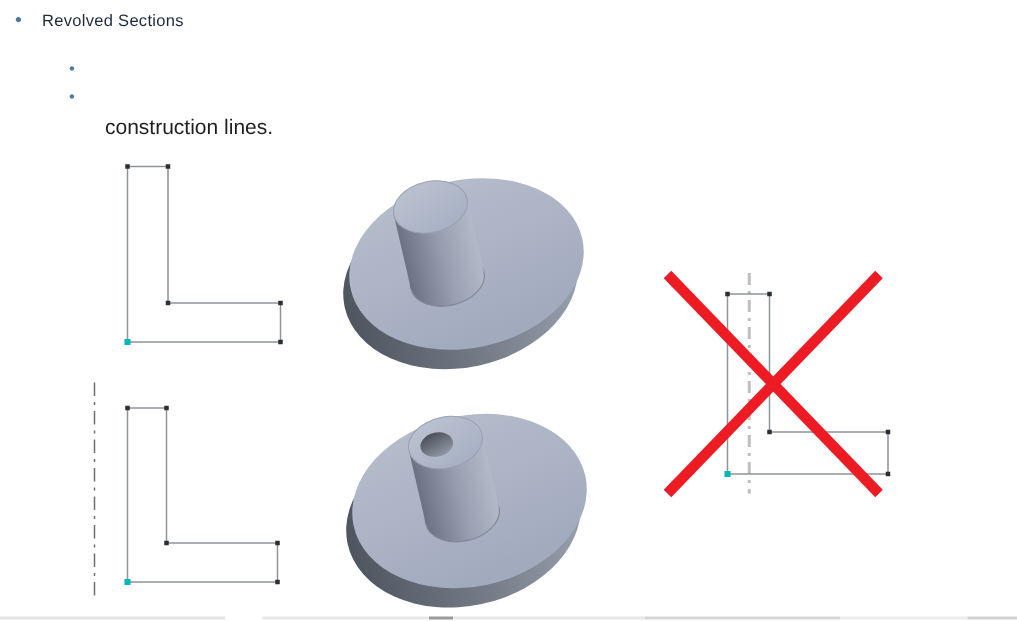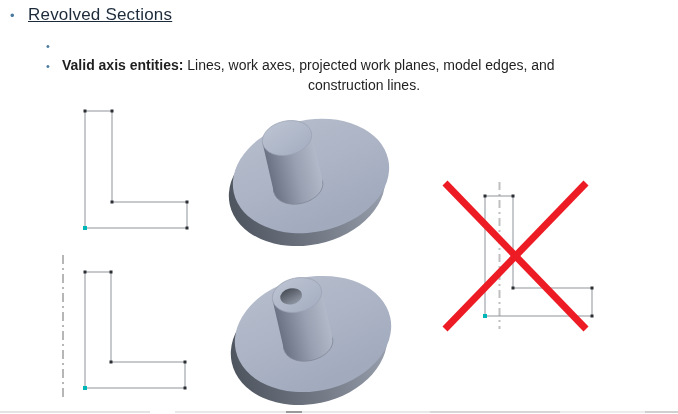--- a/index.html
+++ b/index.html
@@ -2,27 +2,27 @@
 <html><head>
 <meta charset="utf-8">
 <style>
   html,body{margin:0;padding:0;background:#fff;}
   #slide{
     position:relative;width:678px;height:414px;background:#ffffff;overflow:hidden;
     font-family:"Liberation Sans","DejaVu Sans",sans-serif;
   }
   .title-row{position:absolute;left:10px;top:5px;display:flex;align-items:baseline;}
   .title-bullet{font-size:13px;width:18px;}
-  .title-text{font-size:17px;letter-spacing:.2px;text-decoration:underline;}
+  .title-text{font-size:11px;letter-spacing:.2px;}
   .bullets{position:absolute;left:46px;top:37px;width:612px;}
   .b-row{display:flex;align-items:baseline;line-height:19px;}
   .b-dot{font-size:11px;width:16px;flex:0 0 16px;}
   .b-text{font-size:14px;color:#1f1f1f;}
   .b-bold{font-weight:bold;}
-  .b-cont{margin-left:24px;font-size:14px;color:#1f1f1f;line-height:19px;text-align:center;}
+  .b-cont{margin-left:24px;font-size:14px;color:#1f1f1f;line-height:19px;}
   svg{position:absolute;left:0;top:0;}
   .outline{fill:none;stroke-width:1px;}
   .cl-dark{fill:none;stroke-width:1px;stroke-dasharray:9 4 2 4;}
   .cl-light{fill:none;stroke-width:2px;stroke-dasharray:8 4 2 4;}
   .xline{fill:none;stroke-width:7px;stroke-linecap:butt;}
   .edge-seg{position:absolute;height:2px;bottom:1px;}
 </style>
 </head>
 <body>
 
@@ -122,21 +122,20 @@
     <span class="title-bullet" style="color: rgb(74, 122, 160);">•</span>
     <span class="title-text" style="color: rgb(28, 42, 58);">Revolved Sections</span>
   </div>
 
   <div class="bullets">
     <div class="b-row">
       <span class="b-dot" style="color: rgb(74, 122, 160);">•</span>
     </div>
     <div class="b-row">
       <span class="b-dot" style="color: rgb(74, 122, 160);">•</span>
-      <span class="b-text"><span class="b-bold">Valid axis entities:</span><span> Lines, work axes, projected work planes, model edges, and</span></span>
     </div>
     <div class="b-cont">construction lines.</div>
   </div>
 
   <div class="edge-seg" style="left:0;width:150px;background:#e4e4e4;"></div>
   <div class="edge-seg" style="left:175px;width:111px;background:#e8e8e8;"></div>
   <div class="edge-seg" style="left:286px;width:16px;background:#9a9a9a;"></div>
   <div class="edge-seg" style="left:302px;width:128px;background:#e8e8e8;"></div>
   <div class="edge-seg" style="left:430px;width:130px;background:#d7d7d7;"></div>
   <div class="edge-seg" style="left:560px;width:85px;background:#ececec;"></div>

